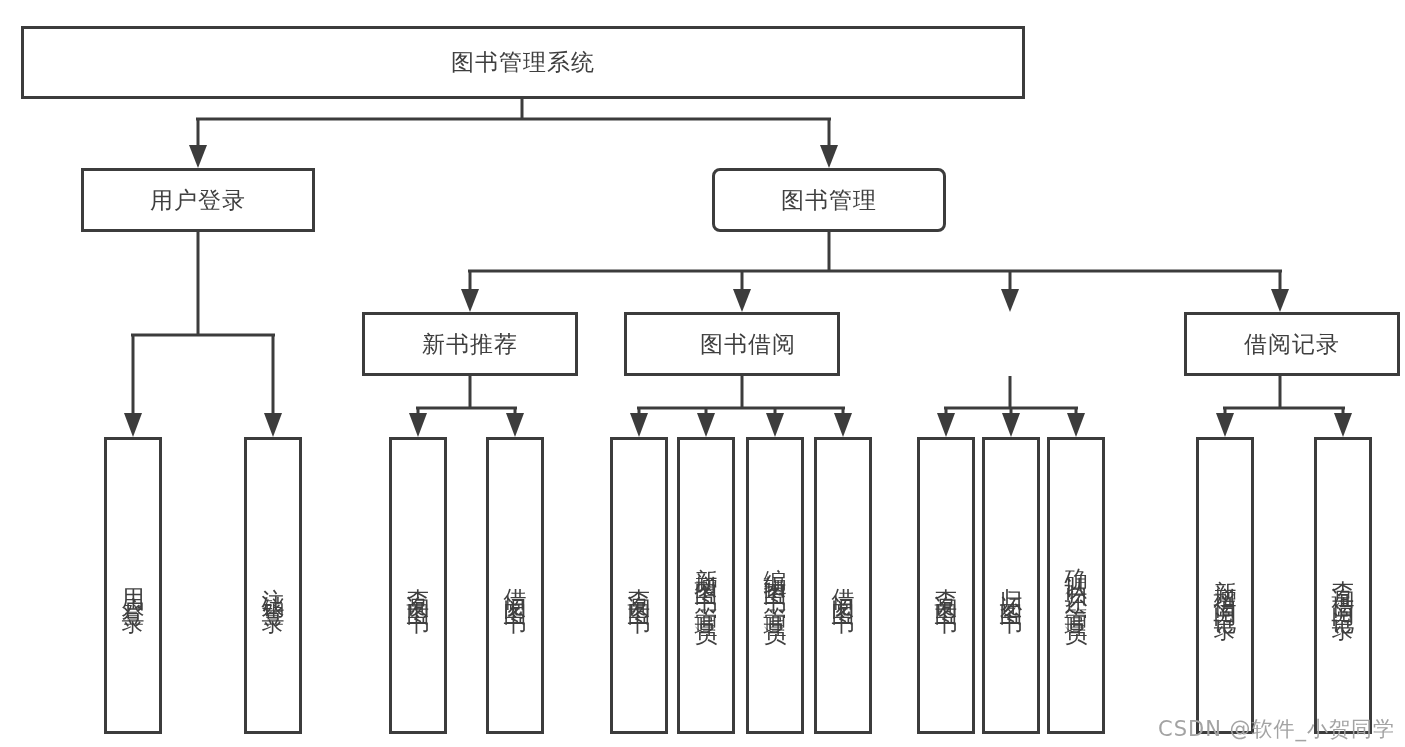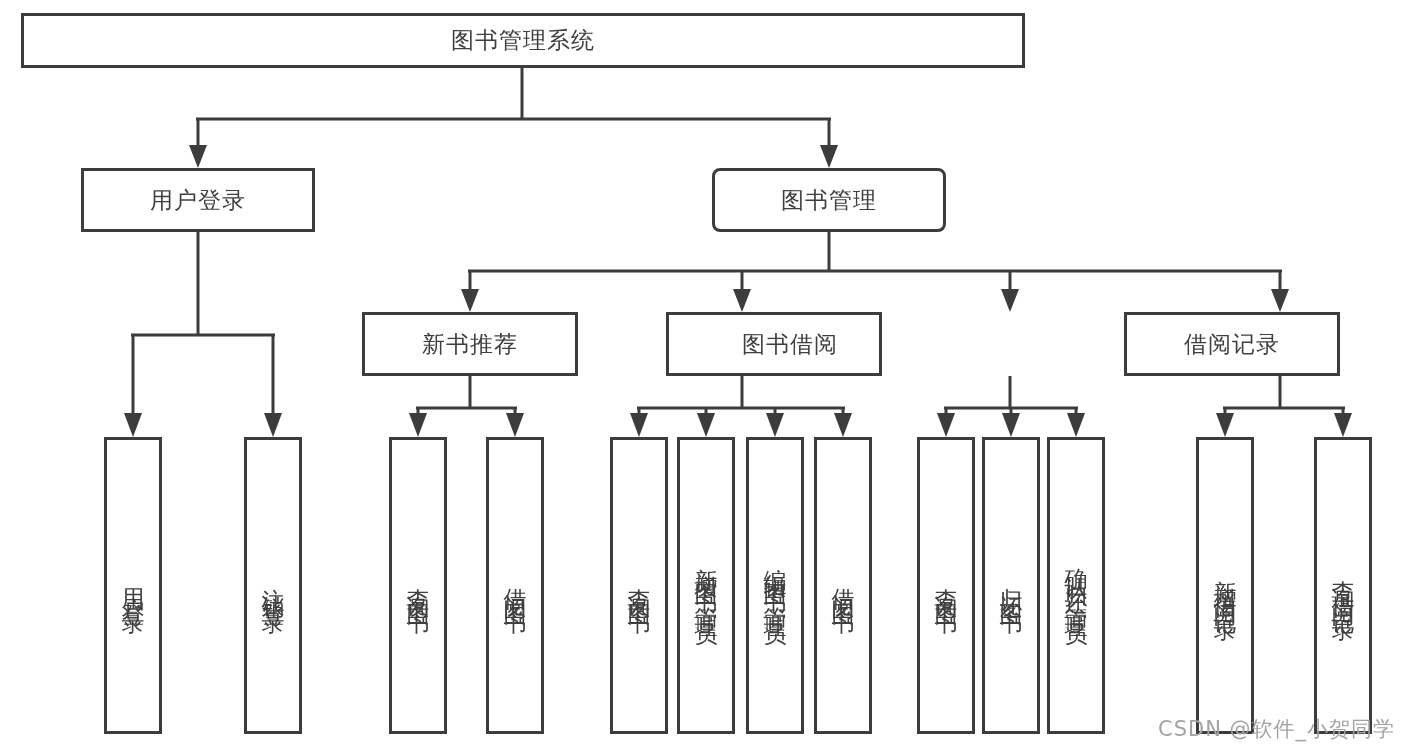--- a/index.html
+++ b/index.html
@@ -109,38 +109,38 @@
     <g>
       <line x1="1280" y1="376" x2="1280" y2="408"></line>
       <line x1="1223" y1="408" x2="1345" y2="408"></line>
       <line x1="1225" y1="407" x2="1225" y2="416"></line>
       <polygon points="1216,413 1234,413 1225,437"></polygon>
       <line x1="1343" y1="407" x2="1343" y2="416"></line>
       <polygon points="1334,413 1352,413 1343,437"></polygon>
     </g>
   </svg>
 
-  <div class="node" style="left:21px;top:13px;width:1004px;height:55px;">
+  <div class="node" style="left:21px;top:26px;width:1004px;height:73px;">
     <span class="h-label">图书管理系统</span>
   </div>
 
   <div class="node lvl2" style="left:81px;">
     <span class="h-label">用户登录</span>
   </div>
   <div class="node lvl2" style="left:712px;border-radius:8px;">
     <span class="h-label">图书管理</span>
   </div>
 
   <div class="node lvl3" style="left:362px;">
     <span class="h-label">新书推荐</span>
   </div>
-  <div class="node lvl3" style="left:666px;padding-left:32px;">
+  <div class="node lvl3" style="left:624px;padding-left:32px;">
     <span class="h-label">图书借阅</span>
   </div>
-  <div class="node lvl3" style="left:1124px;">
+  <div class="node lvl3" style="left:1184px;">
     <span class="h-label">借阅记录</span>
   </div>
 
   <div class="node leaf" style="left:104px;">
     <span class="v-label">用户登录</span>
   </div>
   <div class="node leaf" style="left:244px;">
     <span class="v-label">注销登录</span>
   </div>
 

